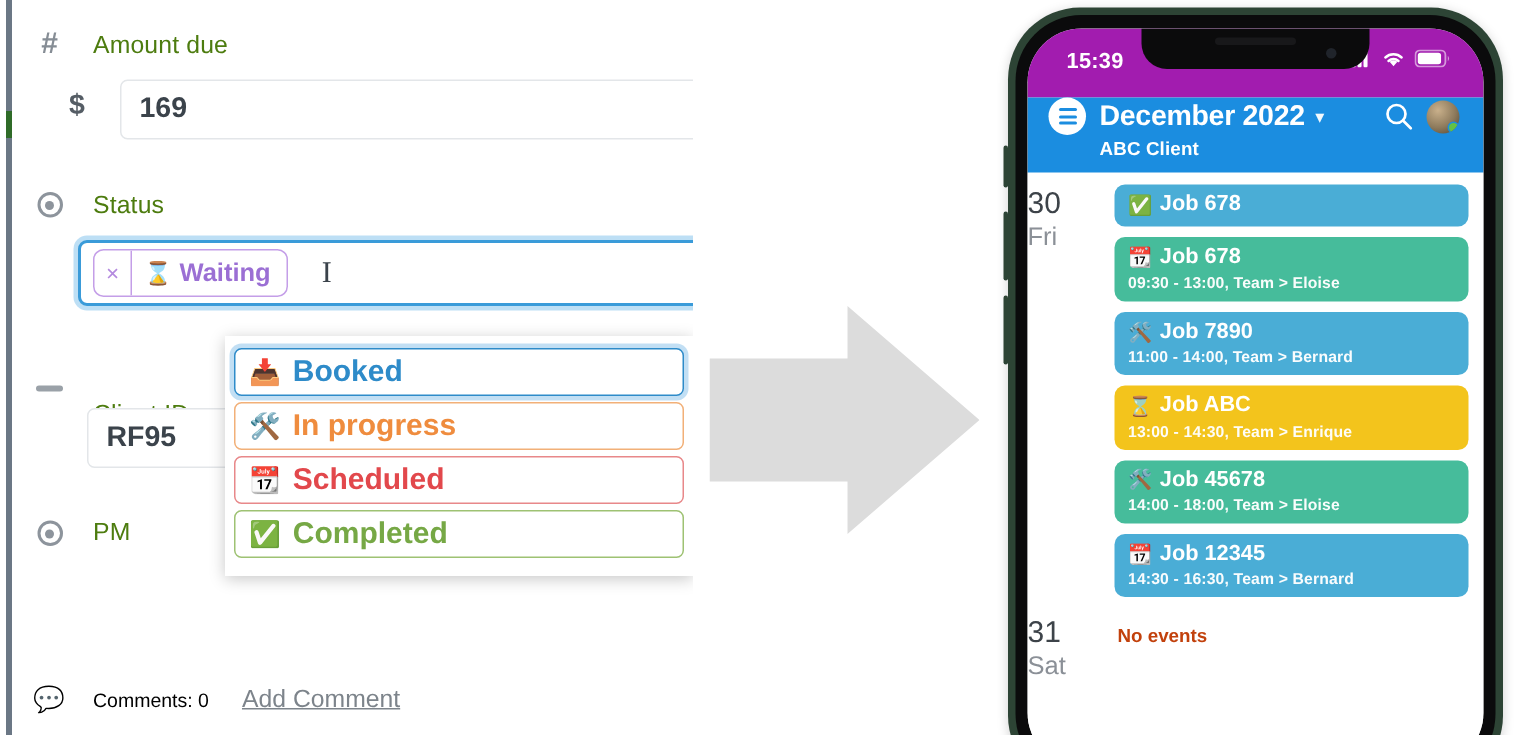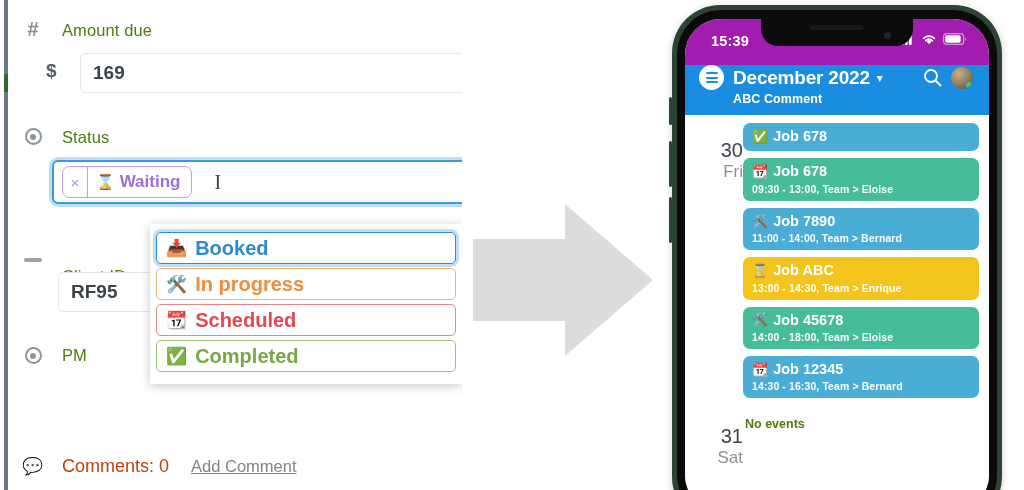--- a/index.html
+++ b/index.html
@@ -325,23 +325,22 @@
     padding: 6px 0 0 0;
     height: 100%;
   }
   .day-block {
     display: flex;
     padding: 2px 10px 2px 0;
   }
   .day-gutter {
     width: 58px;
     flex: 0 0 58px;
-    text-align: right;
+    text-align: left;
     padding-top: 3px;
-    margin-top: 14px;
   }
   .day-num {
     font-size: 20px;
     color: #3d4349;
     line-height: 1.05;
   }
   .day-name {
     font-size: 17px;
     color: #8b9097;
     margin-top: 1px;
@@ -365,21 +364,21 @@
   .event-sub {
     font-size: 10.5px;
     font-weight: bold;
     margin-top: 2px;
     opacity: .97;
     letter-spacing: .1px;
   }
   .no-events {
     font-size: 12.5px;
     font-weight: bold;
-    color: #4d7c0f;
+    color: #c2410c;
     padding: 8px 0 0 2px;
   }
 </style>
 </head>
 <body>
 
 <div id="form-panel">
 
   <div class="edge-rail"></div>
   <div class="edge-rail-accent"></div>
@@ -413,21 +412,21 @@
   </div>
   <div class="txt-input" style="left:58px; top:272px; width:414px; height:40px;">RF95</div>
 
   <div class="field-row" style="top:345px;">
     <span class="field-icon" style="top:2px;"><span class="ico-radio"></span></span>
     <span class="field-label" style="top:1px;">PM</span>
   </div>
 
   <div style="position:absolute; left:22px; top:456px; display:flex; align-items:center; gap:0;">
     <span style="width:40px; color:#8d949c; font-size:17px;">💬</span>
-    <span style="font-size:18px; color:#c2410c;">Comments: 0</span>
+    <span style="font-size:13px; color:#000000;">Comments: 0</span>
     <span style="font-size:16.5px; color:#7d848b; text-decoration:underline; margin-left:22px; cursor:pointer;">Add Comment</span>
   </div>
 
   <div id="status-dropdown">
     <div class="dd-item highlighted" style="border:1.7px solid #2e8bc9; color:#2e8bc9;">
       <span class="dd-emoji">📥</span>
       <span>Booked</span>
     </div>
     <div class="dd-item" style="border:1.7px solid #f2b078; color:#ef8c3e;">
       <span class="dd-emoji">🛠️</span>
@@ -492,21 +491,21 @@
             </div>
           <div id="month-title">December 2022</div>
           <div id="month-chevron">▾</div>
           <div id="header-spacer"></div>
           <svg id="search-icon" width="19" height="19" viewBox="0 0 19 19">
             <circle cx="8" cy="8" r="6" stroke="#fff" stroke-width="1.8" fill="none"></circle>
             <line x1="12.5" y1="12.5" x2="17.5" y2="17.5" stroke="#fff" stroke-width="1.8" stroke-linecap="round"></line>
           </svg>
           <div id="avatar"></div>
         </div>
-        <div id="org-name">ABC Comment</div>
+        <div id="org-name">ABC Client</div>
       </div>
 
       <div id="agenda">
 
         <div class="day-block">
           <div class="day-gutter">
             <div class="day-num">30</div>
             <div class="day-name">Fri</div>
           </div>
           <div class="day-events">

